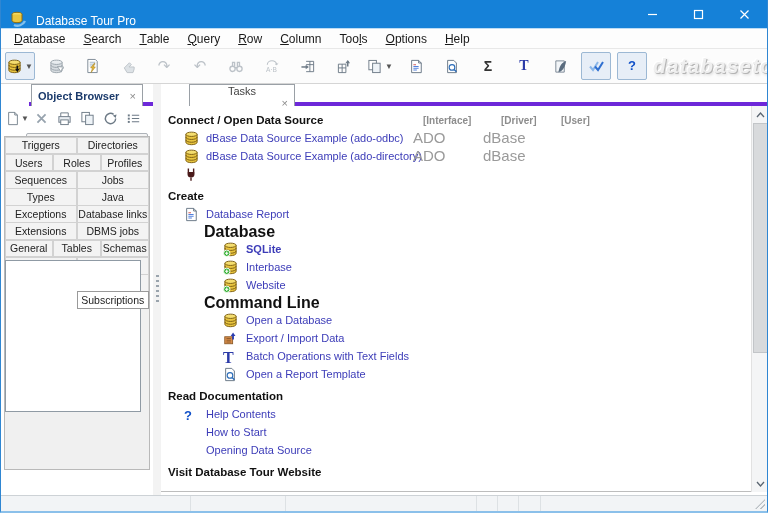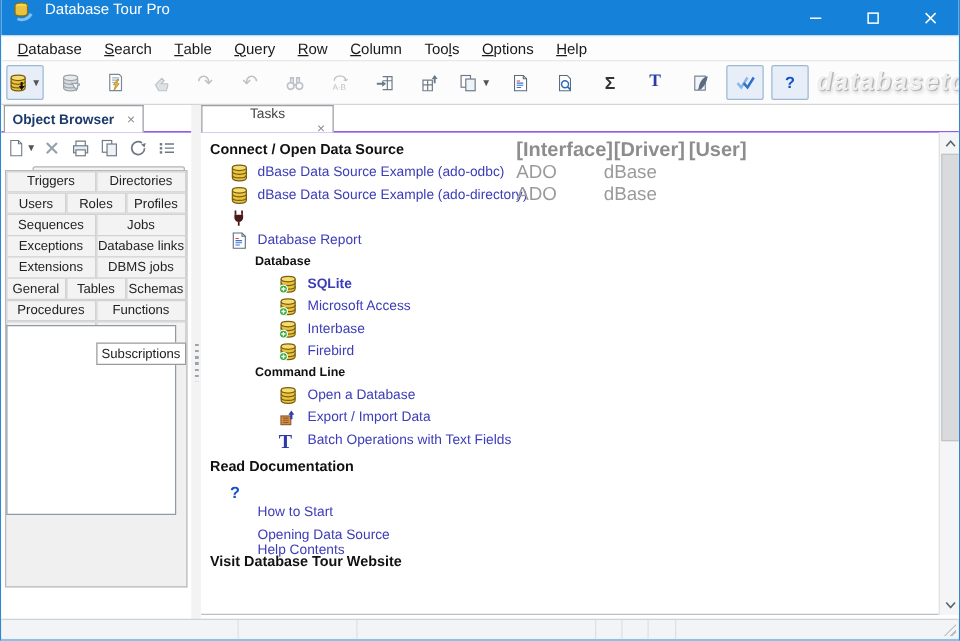--- a/index.html
+++ b/index.html
@@ -2,21 +2,21 @@
 <html><head>
 <meta charset="utf-8">
 <style>
   * { margin:0; padding:0; box-sizing:border-box; }
   html,body { background:#555; }
   body { font-family:"Liberation Sans", sans-serif; }
   #window { position:relative; width:768px; height:513px; background:#fff; overflow:hidden;
             border-left:1px solid #2f86d2; border-right:1px solid #2f86d2; border-bottom:2px solid #8bc0ea; }
 
   
-  #titlebar { position:absolute; left:0; top:0; width:100%; height:28px; background:#1581d8; display:flex; align-items:flex-start; }
+  #titlebar { position:absolute; left:0; top:0; width:100%; height:28px; background:#1581d8; display:flex; align-items:flex-end; }
   #title-icon { width:18px; height:18px; margin:0 8px 0 9px; }
   #title-text { color:#fff; font-size:12px; }
   #win-controls { margin-left:auto; display:flex; height:100%; }
   .win-btn { width:46px; height:100%; display:flex; align-items:center; justify-content:center; cursor:default; }
   .win-btn svg { display:block; }
 
   
   #menubar { position:absolute; left:0; top:28px; width:100%; height:20px; background:#fdfdfd;
              border-top:1px solid #bcdcf5; display:flex; align-items:center; padding-left:4px; }
   .menu-item { font-size:12px; color:#1a1a1a; padding:0 9px; height:100%; display:flex; align-items:center; }
@@ -32,21 +32,21 @@
   .tbtn .glyph { font-size:14px; line-height:14px; }
   .dd-caret { font-size:8px; color:#555; margin-left:1px; }
   #brand { margin-left:auto; padding-right:10px; font-style:italic; font-weight:bold; font-size:21px; letter-spacing:1px;
            color:#efefef; text-shadow:1px 1px 0 #b5b5b5, -1px -1px 0 #ffffff, 2px 2px 3px #d8d8d8; }
 
   
   #main { position:absolute; left:0; top:84px; width:100%; height:411px; background:#fff; }
 
   
   #left-panel { position:absolute; left:0; top:0; width:152px; height:100%; background:#fff; }
-  .panel-tabs { position:relative; height:22px; border-bottom:1px solid #6d28d9; background:#fff; }
+  .panel-tabs { position:relative; height:22px; border-bottom:4px solid #6d28d9; background:#fff;margin-left:28px; }
   .tab { position:absolute; top:0; height:22px; background:#fff; border:1px solid #9aa0a6; border-bottom:none;
          display:flex; align-items:center; padding:0 6px; }
   .tab-label { font-size:11px; color:#444; white-space:nowrap; }
   .tab-label.bold { font-weight:bold; color:#1b3a6b; }
   .tab-close { margin-left:auto; color:#8a8a8a; font-size:11px; padding-left:8px; }
   #ob-tab { left:2px; width:112px; }
   #tasks-tab { left:0; width:106px;flex-direction:column; }
 
   #lp-toolbar { height:24px; display:flex; align-items:center; padding-left:5px; }
   .lbtn { height:20px; min-width:20px; display:flex; align-items:center; justify-content:center; margin-right:3px; }
@@ -63,26 +63,26 @@
 
   
   #splitter { position:absolute; left:152px; top:0; width:8px; height:100%; background:#f3f3f3; display:flex; align-items:center; justify-content:center; }
   #splitter-grip { width:3px; height:30px; background-image:repeating-linear-gradient(#9aa4ad 0 2px, transparent 2px 5px); }
 
   
   #tasks-panel { position:absolute; left:160px; top:0; width:607px; height:100%; background:#fff; }
   #tasks-content { position:absolute; left:0; top:22px; width:590px; height:386px; overflow:hidden; padding-top:6px; border-bottom:1px solid #bdbdbd; }
   .t-header { position:relative; height:17px; margin-top:5px; font-size:11.5px; font-weight:bold; color:#111; padding-left:7px; line-height:17px; white-space:nowrap; }
   .t-header.first { margin-top:0; }
-  .t-subheader { height:17px; font-size:10px; font-weight:bold; color:#111; padding-left:43px; line-height:17px; }
+  .t-subheader { height:17px; font-size:16px; font-weight:bold; color:#111; padding-left:43px; line-height:17px; }
   .t-row { position:relative; height:18px; line-height:18px; white-space:nowrap; }
   .t-row .ic { position:absolute; top:2px; display:flex; }
   .t-link { position:absolute; font-size:11px; color:#3c3cb8; }
   .t-col-val { position:absolute; font-size:15px; color:#9a9a9a; }
-  .t-col-hdr { position:absolute; font-size:16px; font-weight:600; color:#8d8d8d; }
+  .t-col-hdr { position:absolute; font-size:10px; font-weight:600; color:#8d8d8d;margin-left:10px; }
 
   
   #vscroll { position:absolute; right:0; top:22px; width:17px; height:386px; background:#f4f5f6; border-left:1px solid #e2e2e2; }
   .sb-arrow { position:absolute; left:0; width:17px; height:17px; display:flex; align-items:center; justify-content:center; background:#f4f5f6; }
   #sb-up { top:0; } #sb-down { bottom:0; }
   #sb-thumb { position:absolute; left:1px; top:17px; width:15px; height:230px; background:#d8dadc; border:1px solid #c2c5c8; }
 
   
   #statusbar { position:absolute; left:0; top:495px; width:100%; height:16px; background:#f2f4f6; border-top:1px solid #cdd2d6; display:flex; }
   .sb-seg { height:100%; border-right:1px solid #dde1e4; }
@@ -371,20 +371,24 @@
           <div class="cat-row">
             <div class="cat-btn">Users</div>
             <div class="cat-btn">Roles</div>
             <div class="cat-btn">Profiles</div>
           </div>
           <div class="cat-row">
             <div class="cat-btn">Sequences</div>
             <div class="cat-btn">Jobs</div>
           </div>
           <div class="cat-row">
+            <div class="cat-btn">Types</div>
+            <div class="cat-btn">Java</div>
+          </div>
+          <div class="cat-row">
             <div class="cat-btn">Exceptions</div>
             <div class="cat-btn">Database links</div>
           </div>
           <div class="cat-row">
             <div class="cat-btn">Extensions</div>
             <div class="cat-btn">DBMS jobs</div>
           </div>
           <div class="cat-row">
             <div class="cat-btn">General</div>
             <div class="cat-btn">Tables</div>
@@ -445,20 +449,21 @@
           </div>
           <div class="t-row">
             <span class="ic" style="position: absolute; left: 23px; top: 2px;">
               <svg width="14" height="15" viewBox="0 0 16 16">
                 <path d="M5 1v4M11 1v4" stroke="#4a1a1a" stroke-width="1.6"></path>
                 <path d="M4 5h8v2.5a4 4 0 0 1-8 0z" fill="#4a1a1a"></path>
                 <path d="M8 11.5V15" stroke="#4a1a1a" stroke-width="1.6"></path>
               </svg>
             </span>
           </div>
+          <div class="t-header">Create</div>
           <div class="t-row">
             <span class="ic" style="position: absolute; left: 23px; top: 2px;">
               <svg width="14" height="15" viewBox="0 0 16 16">
                 <path d="M3 1h8l3 3v11H3z" fill="#fff" stroke="#5b6b7c"></path>
                 <path d="M11 1v3h3" fill="none" stroke="#5b6b7c"></path>
                 <path d="M5 8h6M5 10h6M5 12h4" stroke="#3a6fd8"></path>
                 <path d="M5 6h3" stroke="#c44"></path>
               </svg>
             </span>
             <span class="t-link" style="left: 45px;">Database Report</span>
@@ -479,45 +484,33 @@
           <div class="t-row">
             <span class="ic" style="position: absolute; left: 62px; top: 2px;">
               <svg width="15" height="15" viewBox="0 0 16 16">
                 <path d="M2 3.5v8.5c0 1.5 2.7 2.6 6 2.6s6-1.1 6-2.6V3.5" fill="#e9c53f" stroke="#7a5c10"></path>
                 <path d="M2 6.5c0 1.4 2.7 2.5 6 2.5s6-1.1 6-2.5M2 9.5c0 1.4 2.7 2.5 6 2.5s6-1.1 6-2.5" fill="none" stroke="#7a5c10"></path>
                 <ellipse cx="8" cy="3.5" rx="6" ry="2.3" fill="#f4dd6e" stroke="#7a5c10"></ellipse>
                 <circle cx="4" cy="12" r="3.4" fill="#2fae2f" stroke="#fff"></circle>
                 <path d="M4 10.2v3.6M2.2 12h3.6" stroke="#fff" stroke-width="1.2"></path>
               </svg>
             </span>
-            <span class="t-link" style="left: 85px;">Microsoft Access</span>
+            <span class="t-link" style="left: 85px;">Interbase</span>
           </div>
           <div class="t-row">
             <span class="ic" style="position: absolute; left: 62px; top: 2px;">
               <svg width="15" height="15" viewBox="0 0 16 16">
                 <path d="M2 3.5v8.5c0 1.5 2.7 2.6 6 2.6s6-1.1 6-2.6V3.5" fill="#e9c53f" stroke="#7a5c10"></path>
                 <path d="M2 6.5c0 1.4 2.7 2.5 6 2.5s6-1.1 6-2.5M2 9.5c0 1.4 2.7 2.5 6 2.5s6-1.1 6-2.5" fill="none" stroke="#7a5c10"></path>
                 <ellipse cx="8" cy="3.5" rx="6" ry="2.3" fill="#f4dd6e" stroke="#7a5c10"></ellipse>
                 <circle cx="4" cy="12" r="3.4" fill="#2fae2f" stroke="#fff"></circle>
                 <path d="M4 10.2v3.6M2.2 12h3.6" stroke="#fff" stroke-width="1.2"></path>
               </svg>
             </span>
-            <span class="t-link" style="left: 85px;">Interbase</span>
-          </div>
-          <div class="t-row">
-            <span class="ic" style="position: absolute; left: 62px; top: 2px;">
-              <svg width="15" height="15" viewBox="0 0 16 16">
-                <path d="M2 3.5v8.5c0 1.5 2.7 2.6 6 2.6s6-1.1 6-2.6V3.5" fill="#e9c53f" stroke="#7a5c10"></path>
-                <path d="M2 6.5c0 1.4 2.7 2.5 6 2.5s6-1.1 6-2.5M2 9.5c0 1.4 2.7 2.5 6 2.5s6-1.1 6-2.5" fill="none" stroke="#7a5c10"></path>
-                <ellipse cx="8" cy="3.5" rx="6" ry="2.3" fill="#f4dd6e" stroke="#7a5c10"></ellipse>
-                <circle cx="4" cy="12" r="3.4" fill="#2fae2f" stroke="#fff"></circle>
-                <path d="M4 10.2v3.6M2.2 12h3.6" stroke="#fff" stroke-width="1.2"></path>
-              </svg>
-            </span>
-            <span class="t-link" style="left: 85px;">Firebird</span>
+            <span class="t-link" style="left: 85px;">Website</span>
           </div>
           <div class="t-subheader">Command Line</div>
           <div class="t-row">
             <span class="ic" style="position: absolute; left: 62px; top: 2px;">
               <svg width="15" height="15" viewBox="0 0 16 16">
                 <path d="M2 3.5v8.5c0 1.5 2.7 2.6 6 2.6s6-1.1 6-2.6V3.5" fill="#e9c53f" stroke="#7a5c10"></path>
                 <path d="M2 6.5c0 1.4 2.7 2.5 6 2.5s6-1.1 6-2.5M2 9.5c0 1.4 2.7 2.5 6 2.5s6-1.1 6-2.5" fill="none" stroke="#7a5c10"></path>
                 <ellipse cx="8" cy="3.5" rx="6" ry="2.3" fill="#f4dd6e" stroke="#7a5c10"></ellipse>
               </svg>
             </span>
@@ -533,26 +526,36 @@
               </svg>
             </span>
             <span class="t-link" style="left: 85px;">Export / Import Data</span>
           </div>
           <div class="t-row">
             <span class="ic" style="position: absolute; left: 62px; top: 2px;">
               <span class="glyph" style="font-family:'Liberation Serif',serif;font-weight:bold;color:#2b3aa8;">T</span>
             </span>
             <span class="t-link" style="left: 85px;">Batch Operations with Text Fields</span>
           </div>
+          <div class="t-row">
+            <span class="ic" style="position: absolute; left: 62px; top: 2px;">
+              <svg width="14" height="15" viewBox="0 0 16 16">
+                <path d="M3 1h7l3 3v11H3z" fill="#fff" stroke="#5b6b7c"></path>
+                <circle cx="8" cy="9" r="3.2" fill="none" stroke="#2b6cb8" stroke-width="1.3"></circle>
+                <path d="M10.4 11.4L13 14" stroke="#2b6cb8" stroke-width="1.6"></path>
+              </svg>
+            </span>
+            <span class="t-link" style="left: 85px;">Open a Report Template</span>
+          </div>
           <div class="t-header">Read Documentation</div>
           <div class="t-row">
             <span class="ic" style="position: absolute; left: 23px; top: 2px;">
               <span class="glyph" style="font-weight:bold;color:#1050c8;font-size:13px;">?</span>
             </span>
-            <span class="t-link" style="left: 45px; margin-top: 48px;">Help Contents</span>
+            <span class="t-link" style="left: 45px;">Help Contents</span>
           </div>
           <div class="t-row">
             <span class="ic" style="position: absolute; left: 23px; top: 2px;">
               <svg width="14" height="14" viewBox="0 0 16 16"></svg>
             </span>
             <span class="t-link" style="left: 45px;">How to Start</span>
           </div>
           <div class="t-row">
             <span class="ic" style="position: absolute; left: 23px; top: 2px;">
               <svg width="14" height="14" viewBox="0 0 16 16"></svg>

